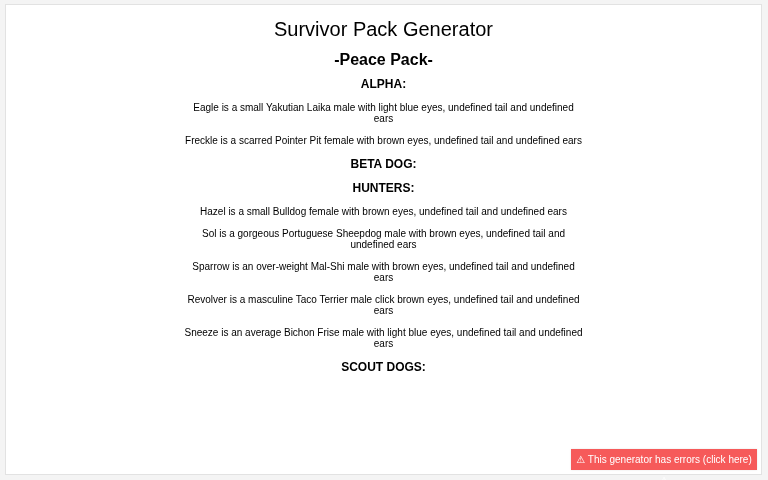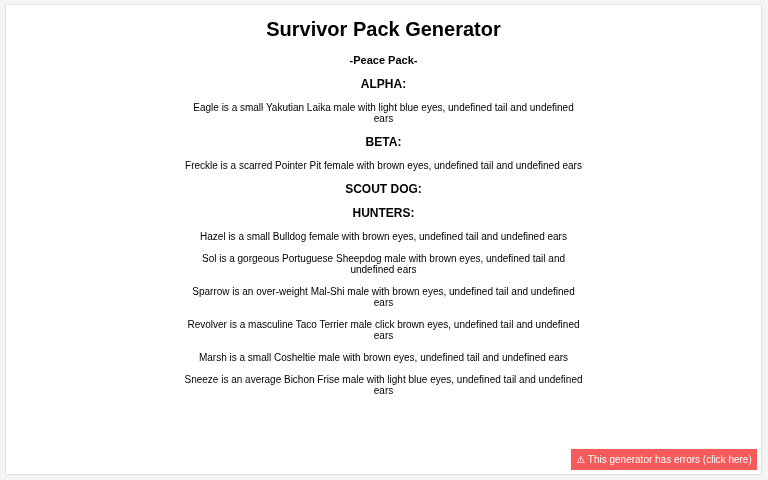--- a/index.html
+++ b/index.html
@@ -23,28 +23,28 @@
       box-sizing: border-box;
       overflow: hidden;
     }
     .content {
       width: 400px;
       margin: 0 auto;
       text-align: center;
     }
     .title {
       font-size: 20px;
-      font-weight: bold;
+      font-weight: normal;
       margin: 0;
       padding-top: 12px;
       height: 32px;
       line-height: 24px;
     }
     .pack-name {
-      font-size: 11px;
+      font-size: 16px;
       font-weight: bold;
       margin: 5px 0 0 0;
       line-height: 12px;
     }
     .section-heading {
       font-size: 12px;
       font-weight: bold;
       margin: 12px 0 0 0;
       line-height: 12px;
     }
@@ -78,30 +78,29 @@
 <body>
 
 <div class="card">
   <div class="content">
     <h1 class="title">Survivor Pack Generator</h1>
     <p class="pack-name">-Peace Pack-</p>
 
     <p class="section-heading">ALPHA:</p>
     <p class="dog-line">Eagle is a small Yakutian Laika male with light blue eyes, undefined tail and undefined ears</p>
 
-    <p class="section-heading">BETA:</p>
     <p class="dog-line">Freckle is a scarred Pointer Pit female with brown eyes, undefined tail and undefined ears</p>
 
-    <p class="section-heading">SCOUT DOG:</p>
+    <p class="section-heading">BETA DOG:</p>
 
     <p class="section-heading">HUNTERS:</p>
     <p class="dog-line">Hazel is a small Bulldog female with brown eyes, undefined tail and undefined ears</p>
     <p class="dog-line">Sol is a gorgeous Portuguese Sheepdog male with brown eyes, undefined tail and undefined ears</p>
     <p class="dog-line">Sparrow is an over-weight Mal-Shi male with brown eyes, undefined tail and undefined ears</p>
     <p class="dog-line">Revolver is a masculine Taco Terrier male click brown eyes, undefined tail and undefined ears</p>
-    <p class="dog-line">Marsh is a small Cosheltie male with brown eyes, undefined tail and undefined ears</p>
     <p class="dog-line">Sneeze is an average Bichon Frise male with light blue eyes, undefined tail and undefined ears</p>
 
+    <p class="section-heading">SCOUT DOGS:</p>
 
   </div>
 </div>
 
 <button class="error-button">⚠ This generator has errors (click here) ⚠</button>
 
 </body></html>

